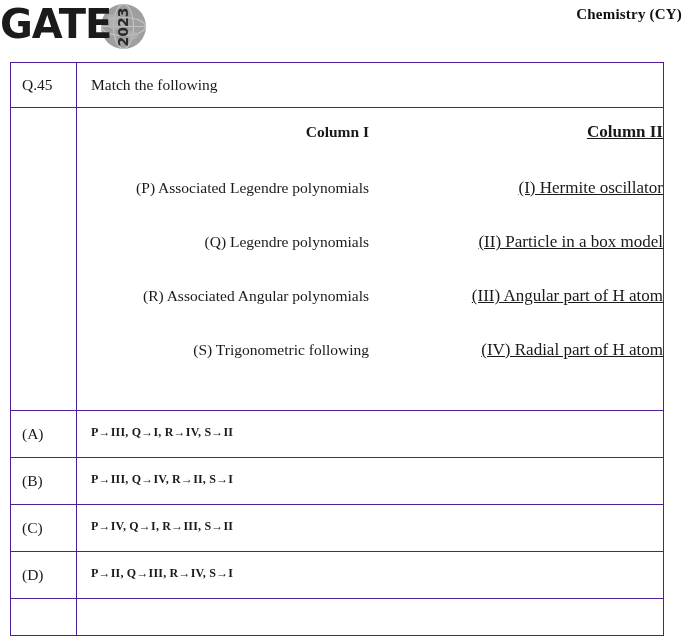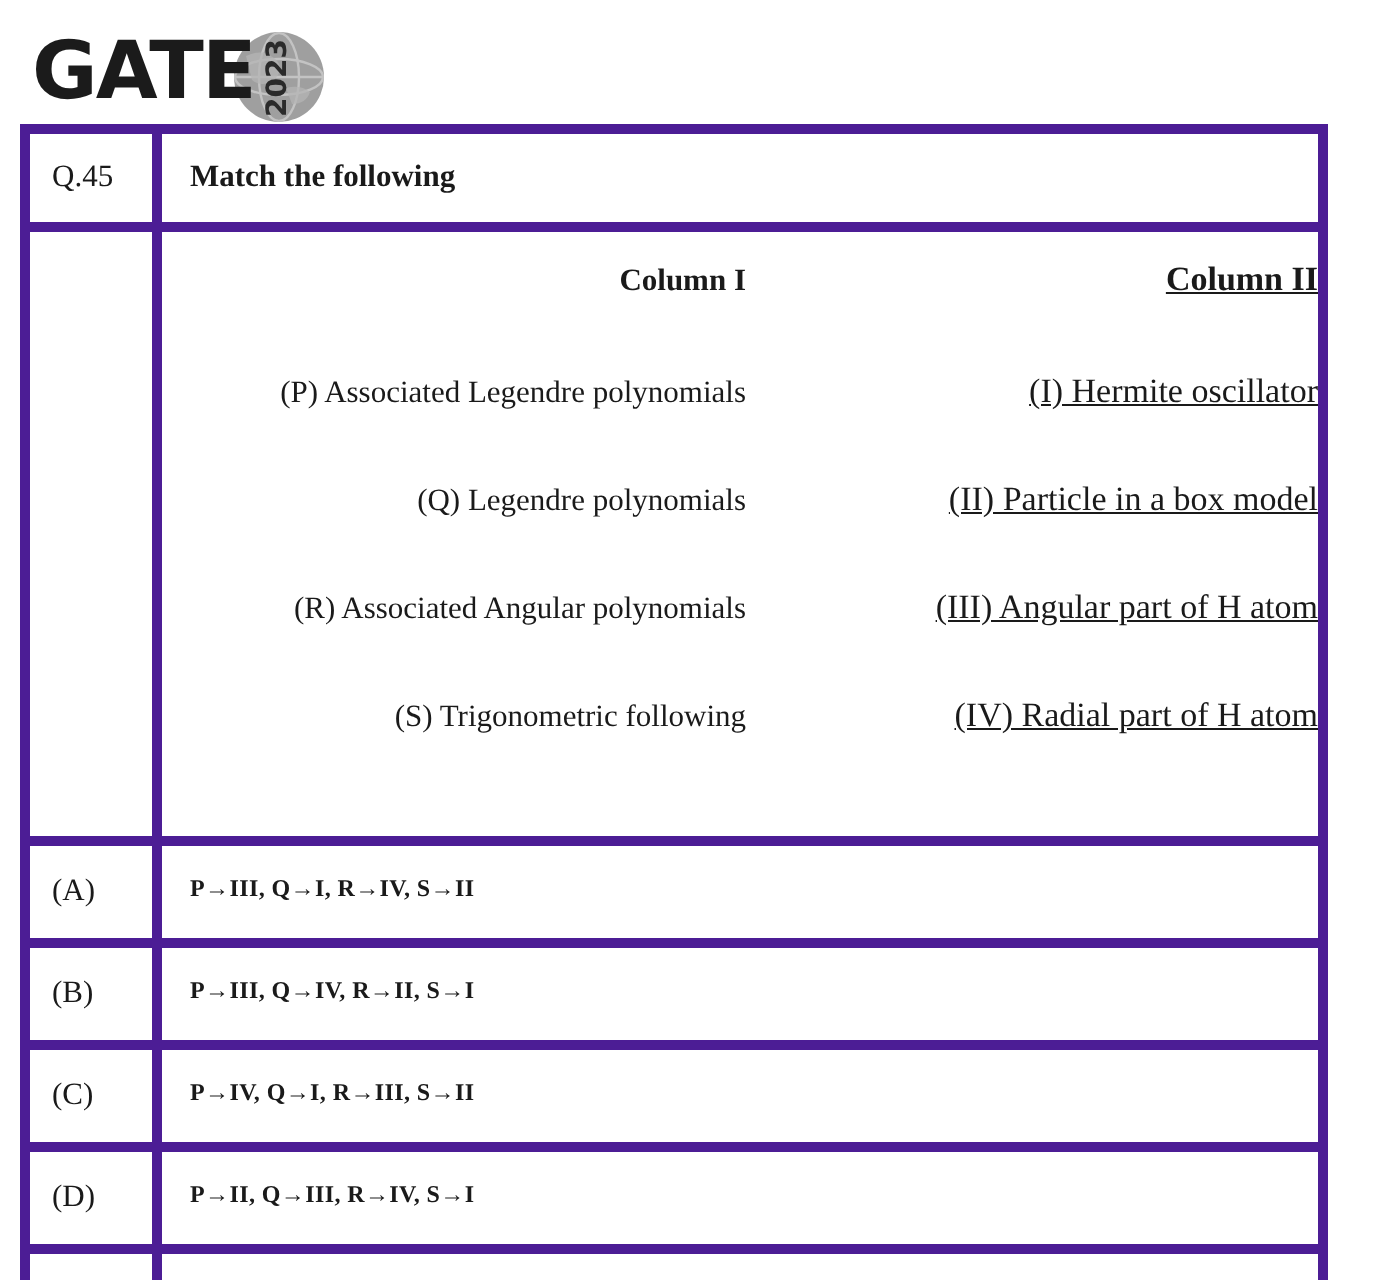--- a/index.html
+++ b/index.html
@@ -19,25 +19,24 @@
   
   .header {
     position: absolute;
     left: 0;
     top: 0;
     width: 700px;
     height: 56px;
   }
   .logo {
     position: absolute;
-    left: 16px;
+    left: 0;
     top: 1px;
     width: 170px;
     height: 52px;
-    margin-top: 12px;
   }
   .logo-text {
     position: absolute;
     left: 0;
     top: 0;
     font-family: "DejaVu Sans", sans-serif;
     font-weight: bold;
     font-size: 40px;
     letter-spacing: -1px;
     color: #1b1b1b;
@@ -89,31 +88,30 @@
   
   .qtable {
     position: absolute;
     left: 10px;
     top: 62px;
     width: 654px;
     border-collapse: collapse;
     table-layout: fixed;
   }
   .qtable td {
-    border: 5px solid #4c1d95;
+    border: 1px solid #4c1d95;
     vertical-align: top;
     padding: 0;
   }
   .col-label { width: 66px; }
 
   .cell-pad {
     padding: 12px 0 12px 14px;
     font-size: 15.5px;
     line-height: 1.3;
-    font-weight: bold;
   }
   .label-text {
     padding: 12px 0 12px 11px;
     font-size: 15.5px;
     line-height: 1.3;
   }
 
   
   .match-body { padding: 14px 0 16px 0; text-align: right; }
   .match-row {
@@ -162,20 +160,21 @@
         <ellipse cx="22.5" cy="22.5" rx="10" ry="22" fill="none" stroke="#b9b9b9" stroke-width="1.2"></ellipse>
         <line x1="0.5" y1="22.5" x2="44.5" y2="22.5" stroke="#b9b9b9" stroke-width="1.2"></line>
         <path d="M6 12 Q14 8 20 13 Q26 18 20 24 Q14 28 9 24 Z" fill="#a8a8a8" opacity="0.75"></path>
         <path d="M26 28 Q33 26 38 30 Q36 36 29 36 Z" fill="#a8a8a8" opacity="0.75"></path>
       </svg>
     </span>
 
     <span class="logo-year">2023</span>
   </div>
 
+  <div class="paper-name">Chemistry (CY)</div>
 </div>
 
 <table class="qtable">
   <colgroup>
     <col class="col-label">
     <col>
   </colgroup>
   <tbody>
 
     <tr>

